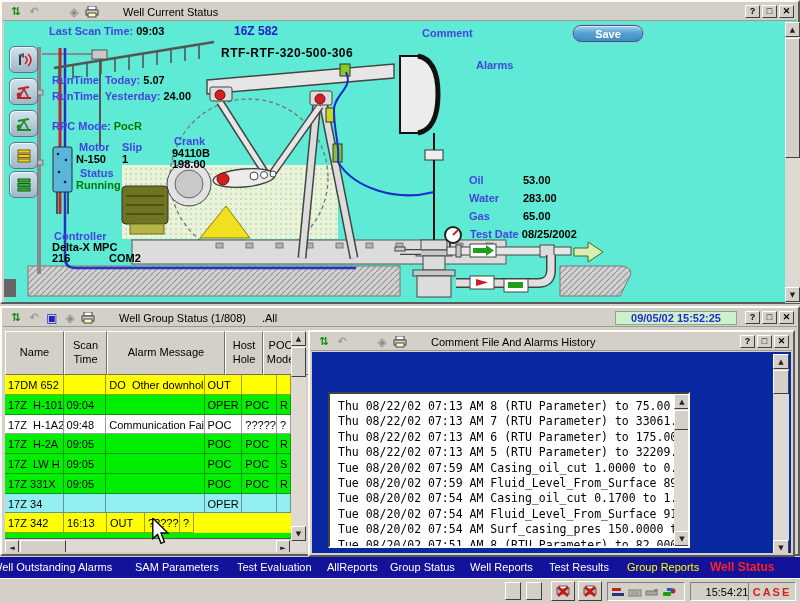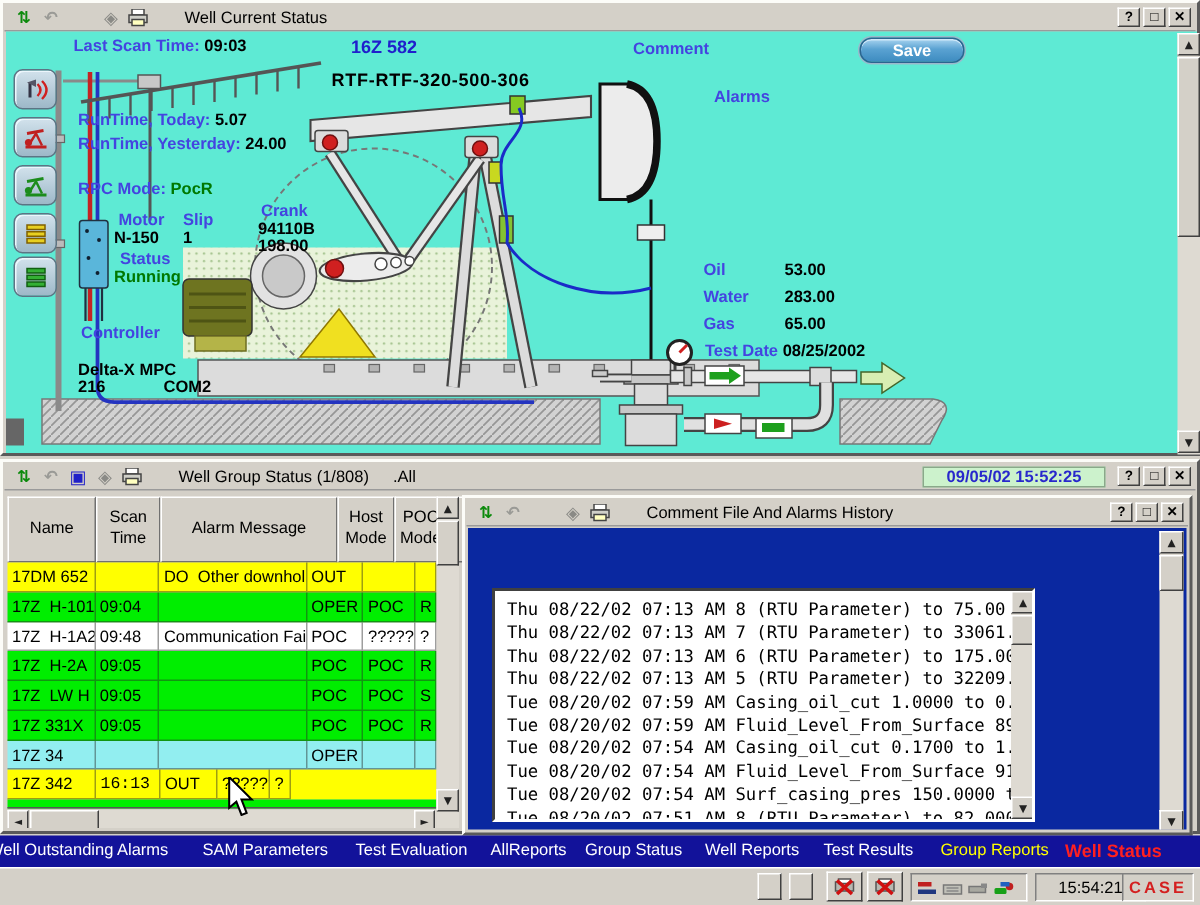--- a/index.html
+++ b/index.html
@@ -308,21 +308,21 @@
       <div class="lbl" style="left:118px;top:120px">Slip</div>
       <div class="val" style="left:72px;top:132px">N-150</div>
       <div class="val" style="left:118px;top:132px">1</div>
       <div class="lbl" style="left:76px;top:146px">Status</div>
       <div class="val val-green" style="left:72px;top:158px">Running</div>
 
       <div class="lbl" style="left:170px;top:114px">Crank</div>
       <div class="val" style="left:168px;top:126px">94110B</div>
       <div class="val" style="left:168px;top:137px">198.00</div>
 
-      <div class="lbl" style="left:50px;top:195px">Controller</div>
+      <div class="lbl" style="left:50px;top:209px">Controller</div>
       <div class="val" style="left:48px;top:220px">Delta-X MPC</div>
       <div class="val" style="left:48px;top:231px">216</div>
       <div class="val" style="left:105px;top:231px">COM2</div>
 
       <div class="lbl" style="left:465px;top:153px">Oil</div>
       <div class="val" style="left:519px;top:153px">53.00</div>
       <div class="lbl" style="left:465px;top:171px">Water</div>
       <div class="val" style="left:519px;top:171px">283.00</div>
       <div class="lbl" style="left:465px;top:189px">Gas</div>
       <div class="val" style="left:519px;top:189px">65.00</div>
@@ -358,21 +358,21 @@
         <span class="tb-btn">□</span>
         <span class="tb-btn">✕</span>
       </span>
     </div>
 
     <div id="group-content">
       <div id="grid-header">
           <div class="hcell" style="width: 59px;">Name</div>
           <div class="hcell" style="width: 43px;">Scan Time</div>
           <div class="hcell" style="width: 118px;">Alarm Message</div>
-          <div class="hcell" style="width: 38px;">Host Mode</div>
+          <div class="hcell" style="width: 38px;">Host Hole</div>
           <div class="hcell" style="width: 35px;">POC Mode</div>
           <div class="hcell" style="width: 14px;"></div>
         </div>
       <div id="grid-body">
           <div class="row c-yellow">
             <div class="cell" style="width: 59px;">17DM 652</div>
             <div class="cell" style="width: 43px;"></div>
             <div class="cell" style="width: 99px;">DO  Other downhole</div>
             <div class="cell" style="width: 38px;">OUT</div>
             <div class="cell" style="width: 35px;"></div>
@@ -421,21 +421,21 @@
           <div class="row c-cyan">
             <div class="cell" style="width: 59px;">17Z 34</div>
             <div class="cell" style="width: 43px;"></div>
             <div class="cell" style="width: 99px;"></div>
             <div class="cell" style="width: 38px;">OPER</div>
             <div class="cell" style="width: 35px;"></div>
             <div class="cell" style="width: 14px;"></div>
           </div>
           <div class="row c-yellow">
             <div class="cell" style="width: 59px;">17Z 342</div>
-            <div class="cell" style="width: 43px; font-family: Liberation Mono, monospace;">16:13</div>
+            <div class="cell" style="width: 43px;">16:13</div>
             <div class="cell" style="width: 38px;">OUT</div>
             <div class="cell" style="width: 35px;">??????</div>
             <div class="cell" style="width: 14px;">?</div>
           </div>
         </div>
       <div id="grid-tail"></div>
 
       <div class="sb-track" style="left:287px;top:3px;width:15px;height:224px"></div>
       <div class="sb-btn" style="left:287px;top:3px">▲</div>
       <div class="sb-thumb" style="left:287px;top:19px;width:15px;height:30px"></div>

